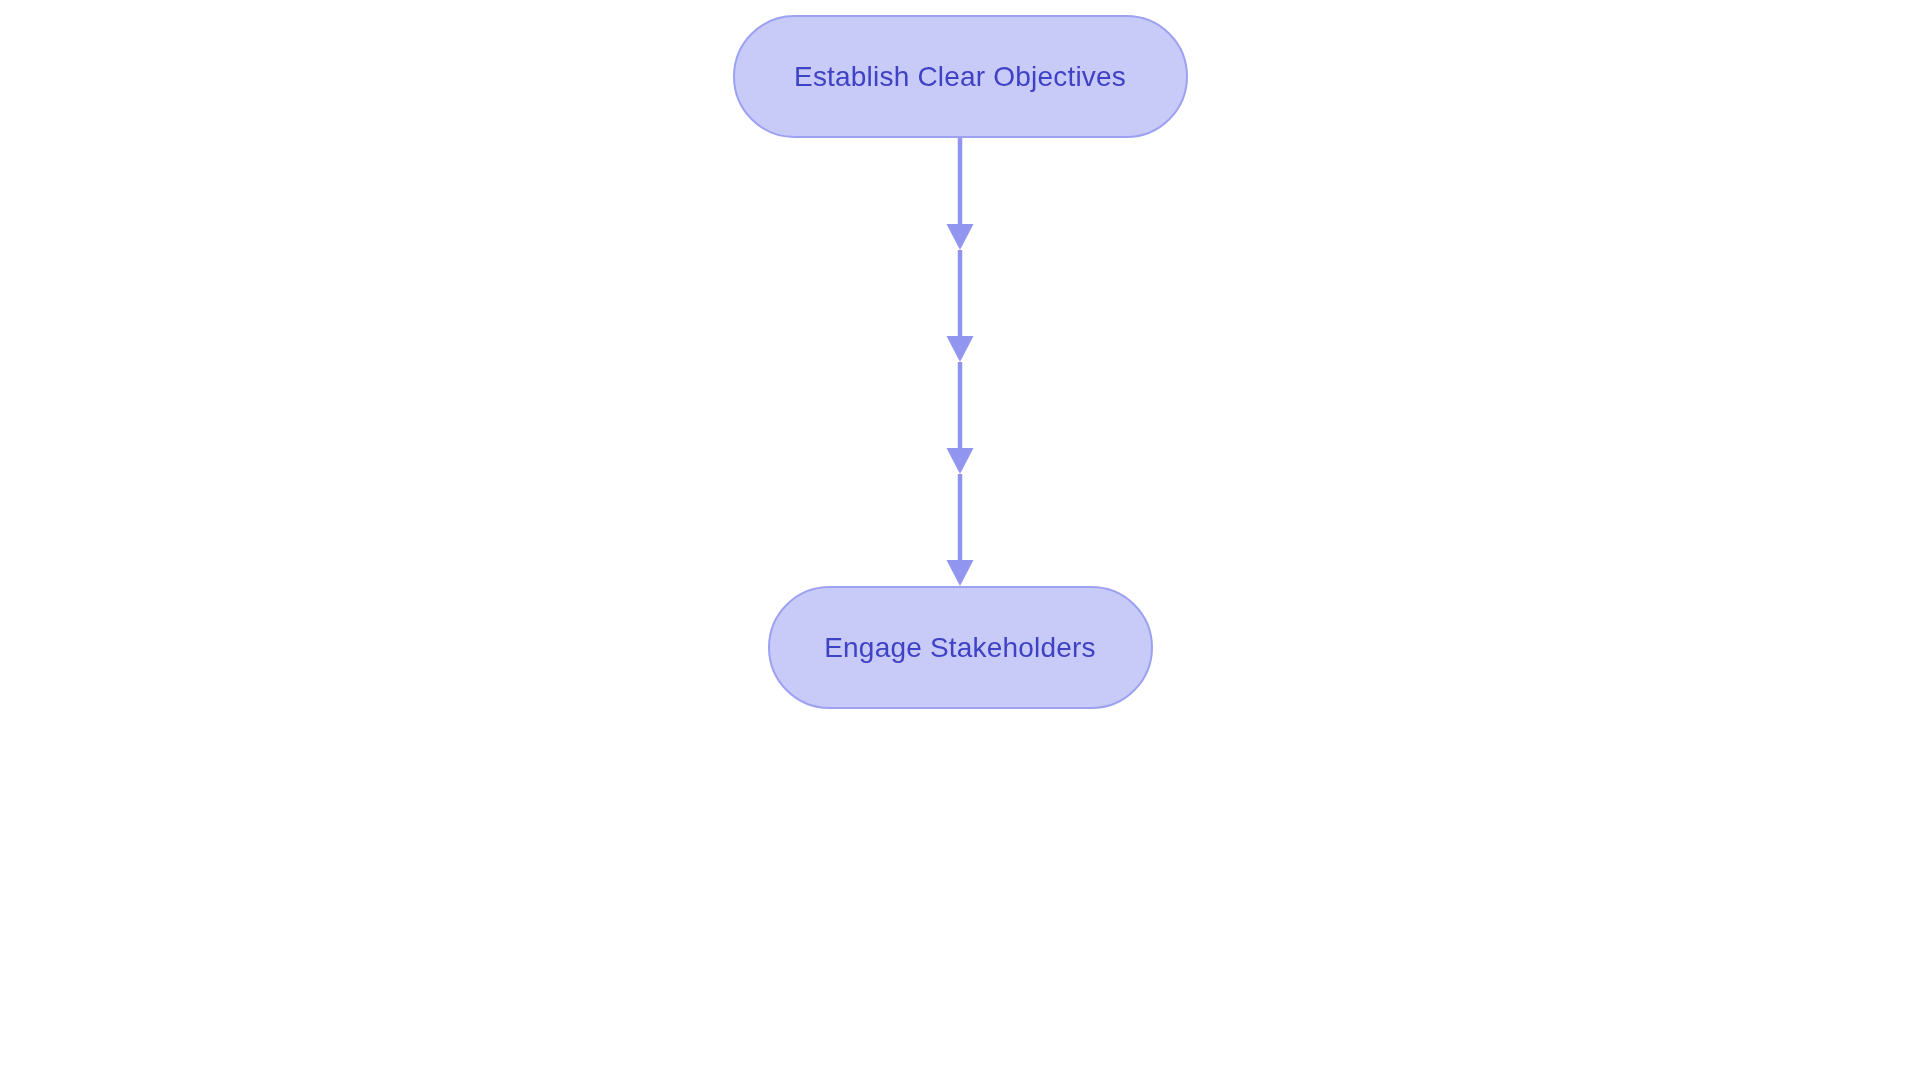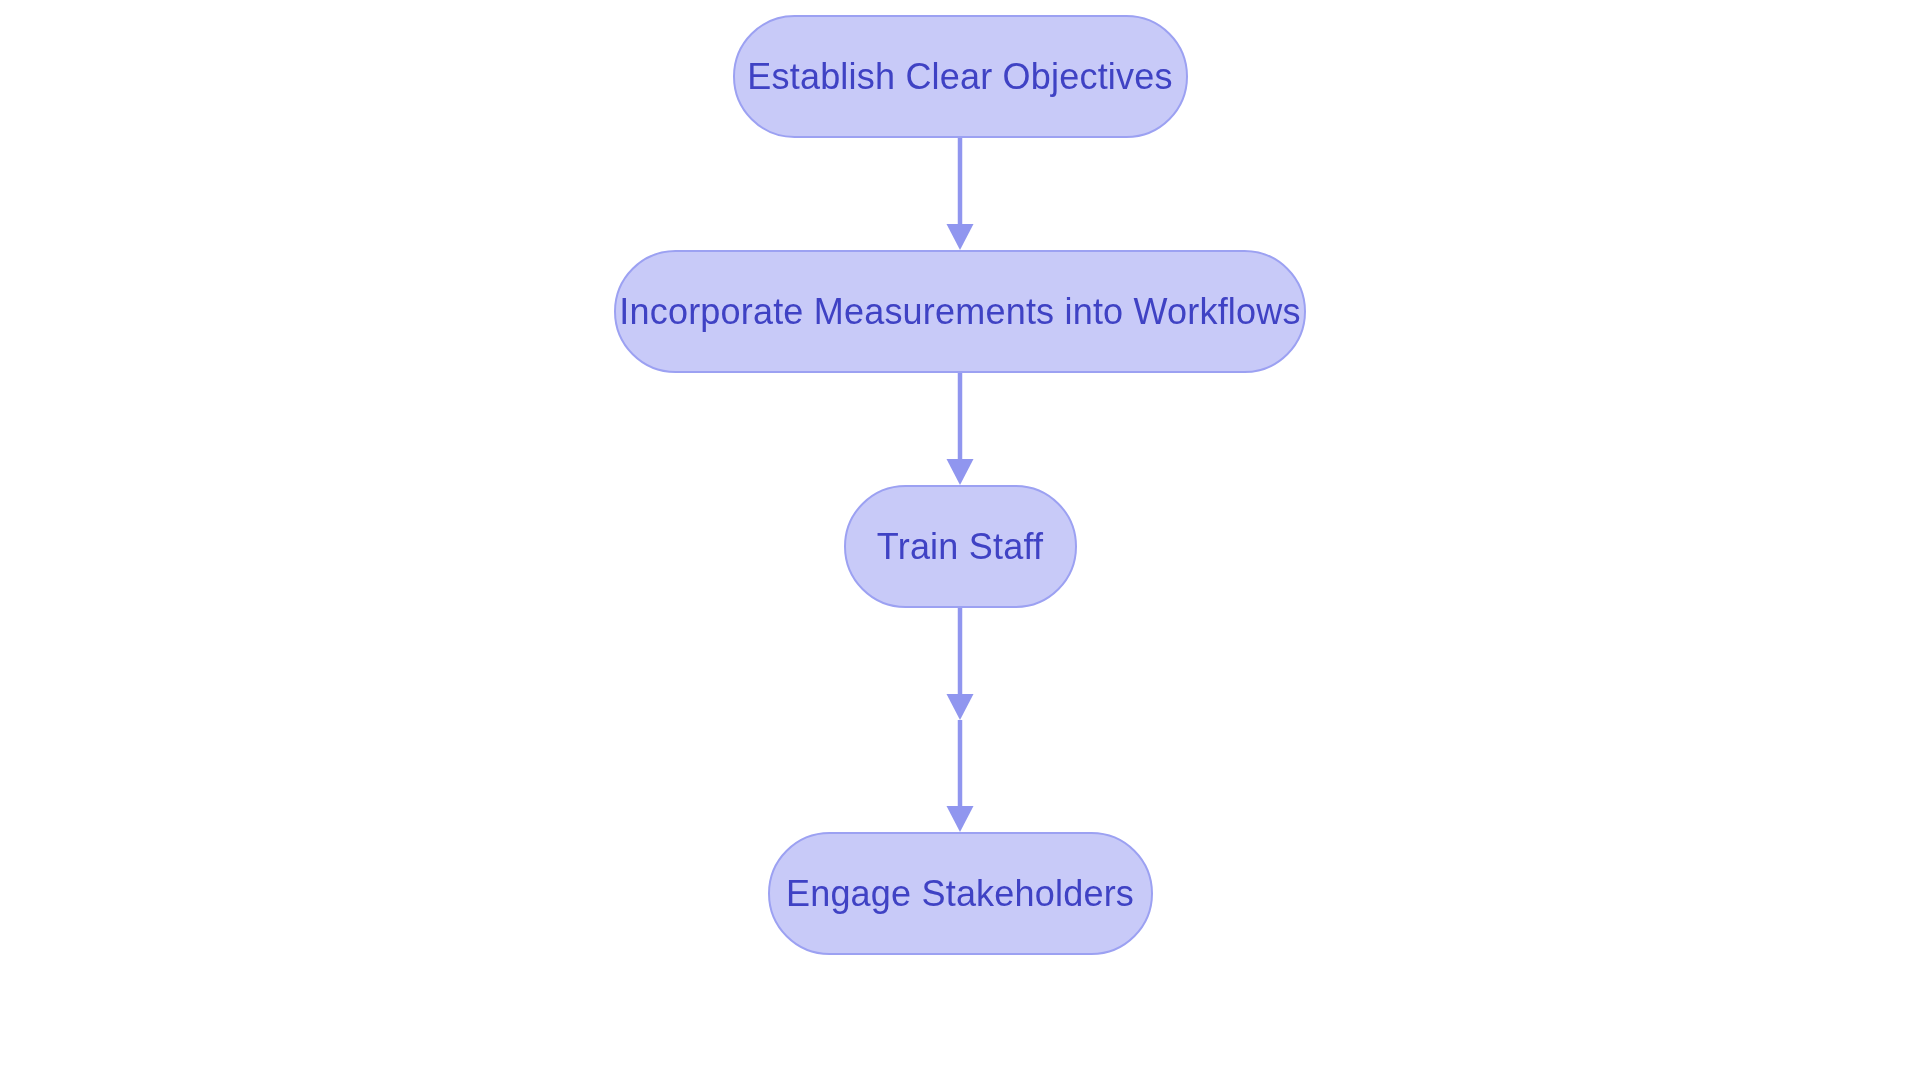--- a/index.html
+++ b/index.html
@@ -32,21 +32,21 @@
     border-radius: 61.5px;
     background: var(--node-fill, #c8caf8);
     border: 2px solid var(--node-border, #9ca1f2);
     display: flex;
     align-items: center;
     justify-content: center;
     flex: 0 0 auto;
   }
   .node-label {
     color: var(--text-color, #3f42c4);
-    font-size: 36px;
+    font-size: 28px;
     letter-spacing: 0.2px;
     white-space: nowrap;
     text-align: center;
   }
   .w-1 { width: 455px; }
   .w-2 { width: 692px; }
   .w-3 { width: 233px; }
   .w-4 { width: 549px; }
   .w-5 { width: 385px; align-items: center; }
   .connector {
@@ -64,32 +64,26 @@
 
     <div class="node w-1">
       <span class="node-label">Establish Clear Objectives</span>
     </div>
 
     <svg class="connector" viewBox="0 0 30 112" aria-hidden="true">
       <line x1="15" y1="0" x2="15" y2="90" style="stroke: var(--arrow-color, #9096ef); stroke-width: 4.5;"></line>
       <polygon points="1.5,86 28.5,86 15,112" style="fill: var(--arrow-color, #9096ef);"></polygon>
     </svg>
 
-    <div class="node w-2">
-      <span class="node-label">Incorporate Measurements into Workflows</span>
-    </div>
 
     <svg class="connector" viewBox="0 0 30 112" aria-hidden="true">
       <line x1="15" y1="0" x2="15" y2="90" style="stroke: var(--arrow-color, #9096ef); stroke-width: 4.5;"></line>
       <polygon points="1.5,86 28.5,86 15,112" style="fill: var(--arrow-color, #9096ef);"></polygon>
     </svg>
 
-    <div class="node w-3">
-      <span class="node-label">Train Staff</span>
-    </div>
 
     <svg class="connector" viewBox="0 0 30 112" aria-hidden="true">
       <line x1="15" y1="0" x2="15" y2="90" style="stroke: var(--arrow-color, #9096ef); stroke-width: 4.5;"></line>
       <polygon points="1.5,86 28.5,86 15,112" style="fill: var(--arrow-color, #9096ef);"></polygon>
     </svg>
 
 
     <svg class="connector" viewBox="0 0 30 112" aria-hidden="true">
       <line x1="15" y1="0" x2="15" y2="90" style="stroke: var(--arrow-color, #9096ef); stroke-width: 4.5;"></line>
       <polygon points="1.5,86 28.5,86 15,112" style="fill: var(--arrow-color, #9096ef);"></polygon>

